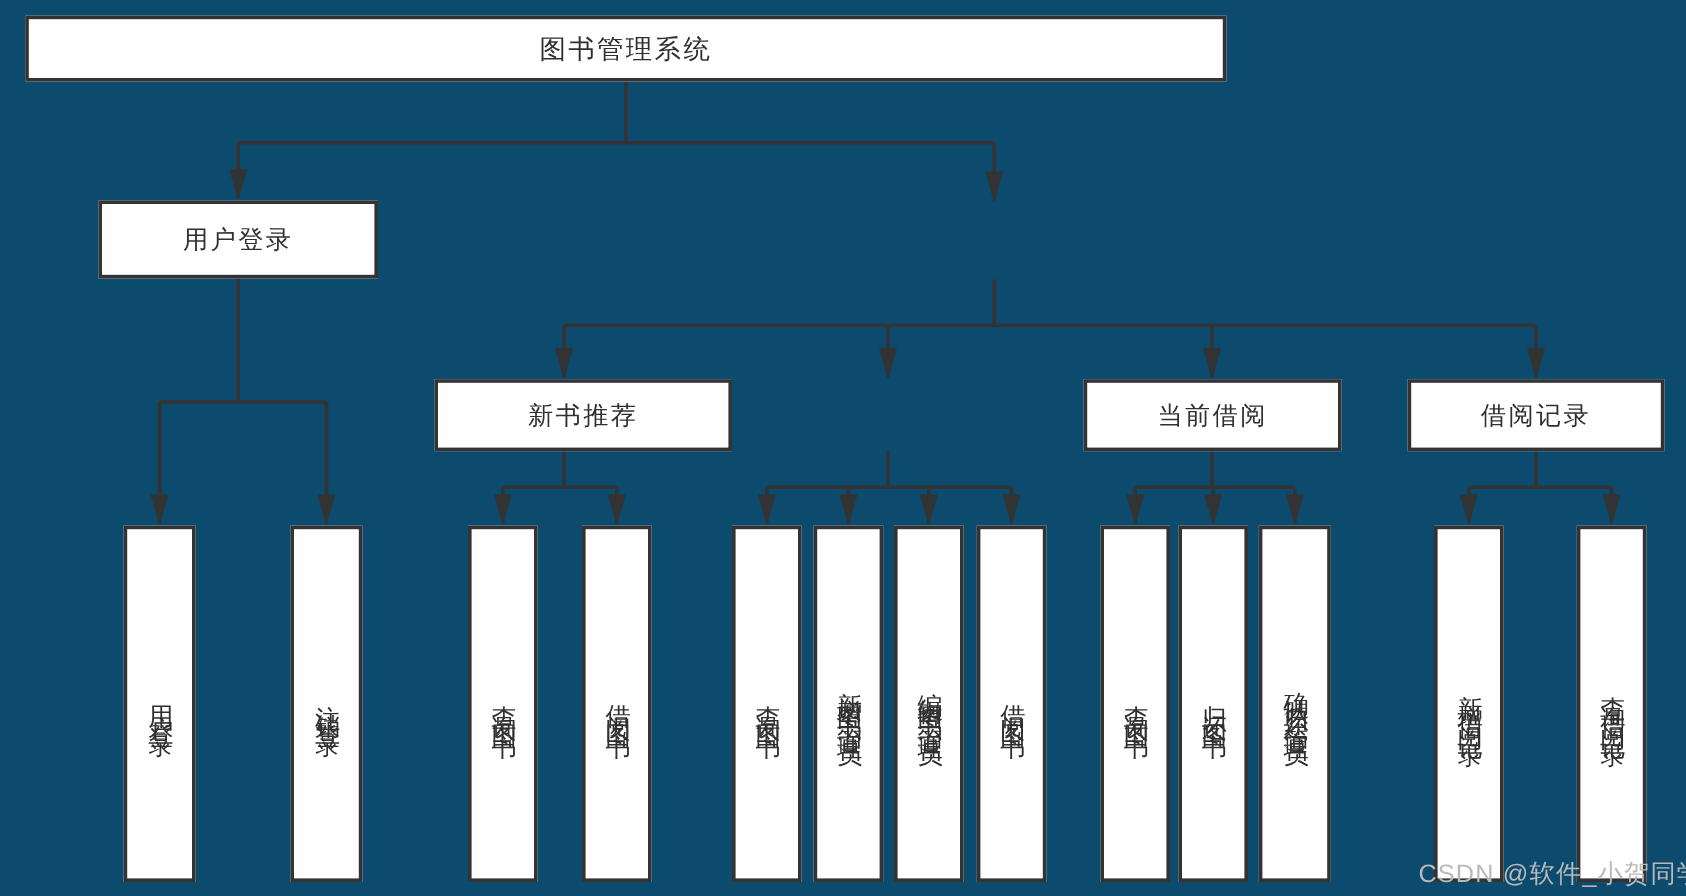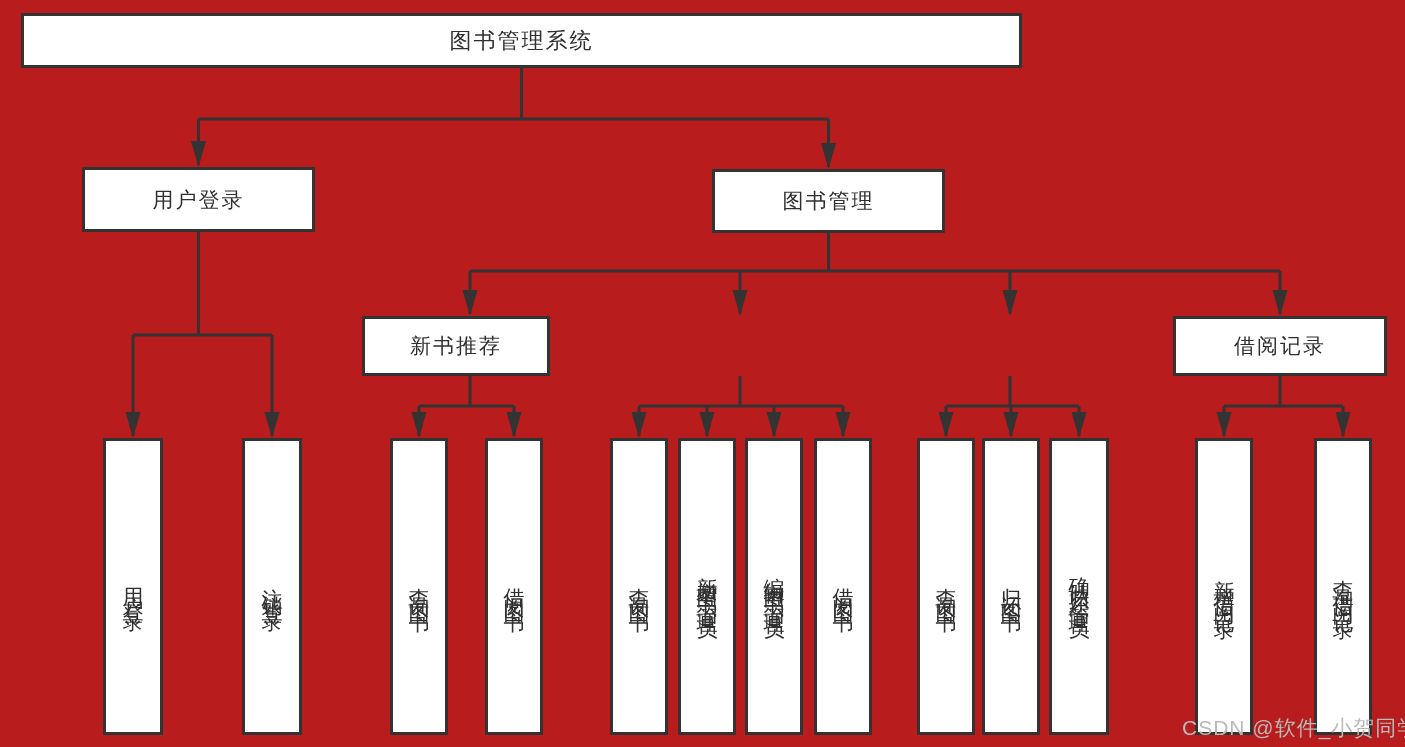--- a/index.html
+++ b/index.html
@@ -4,21 +4,21 @@
 <style>
   html, body {
     margin: 0;
     padding: 0;
     background: #ffffff;
   }
   .canvas {
     position: relative;
     width: 1405px;
     height: 747px;
-    background: #b91c1c;
+    background: #0c4a6e;
     font-family: "Liberation Sans", "DejaVu Sans", sans-serif;
     color: #2f2f2f;
     overflow: hidden;
   }
   .connector-layer {
     position: absolute;
     left: 0;
     top: 0;
     z-index: 0;
   }
@@ -97,23 +97,23 @@
       <polygon points="1003.5,412 1018.5,412 1011,438"></polygon>
       <polygon points="1071.5,412 1086.5,412 1079,438"></polygon>
       <polygon points="1216.5,412 1231.5,412 1224,438"></polygon>
       <polygon points="1335.5,412 1350.5,412 1343,438"></polygon>
     </g>
   </svg>
 
   <div class="node root" style="left:21px; top:13px; width:1001px; height:55px;">图书管理系统</div>
 
   <div class="node" style="left:82px; top:167px; width:233px; height:65px;">用户登录</div>
-  <div class="node" style="left:712px; top:169px; width:233px; height:64px;">图书管理</div>
 
-  <div class="node" style="left:362px; top:316px; width:188px; height:60px;">新书推荐</div>
+  <div class="node" style="left:362px; top:316px; width:248px; height:60px;">新书推荐</div>
+  <div class="node" style="left:903px; top:316px; width:215px; height:60px;">当前借阅</div>
   <div class="node" style="left:1173px; top:316px; width:214px; height:60px;">借阅记录</div>
 
   <div class="leaf" style="left:103px; width:60px;">用户登录</div>
   <div class="leaf" style="left:242px; width:60px;">注销登录</div>
 
   <div class="leaf" style="left:390px; width:58px;">查询图书</div>
   <div class="leaf" style="left:485px; width:58px;">借阅图书</div>
 
   <div class="leaf" style="left:610px; width:58px;">查询图书</div>
   <div class="leaf" style="left:678px; width:58px; letter-spacing:6px;">新增图书（管理员）</div>

